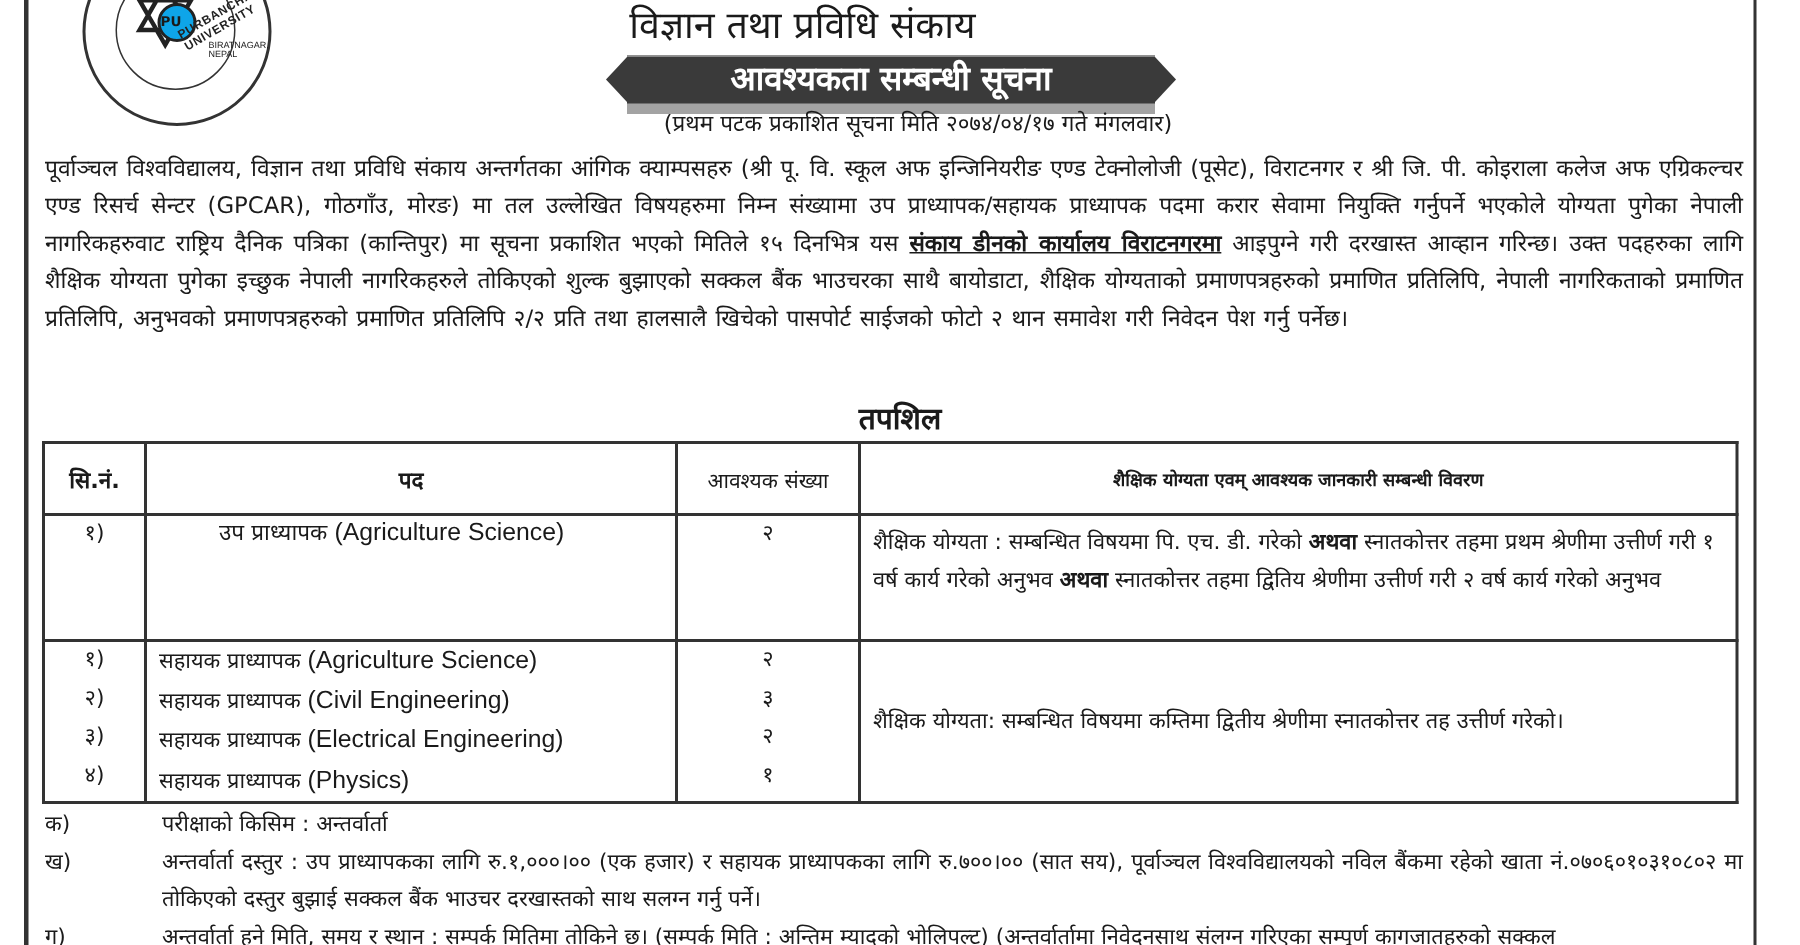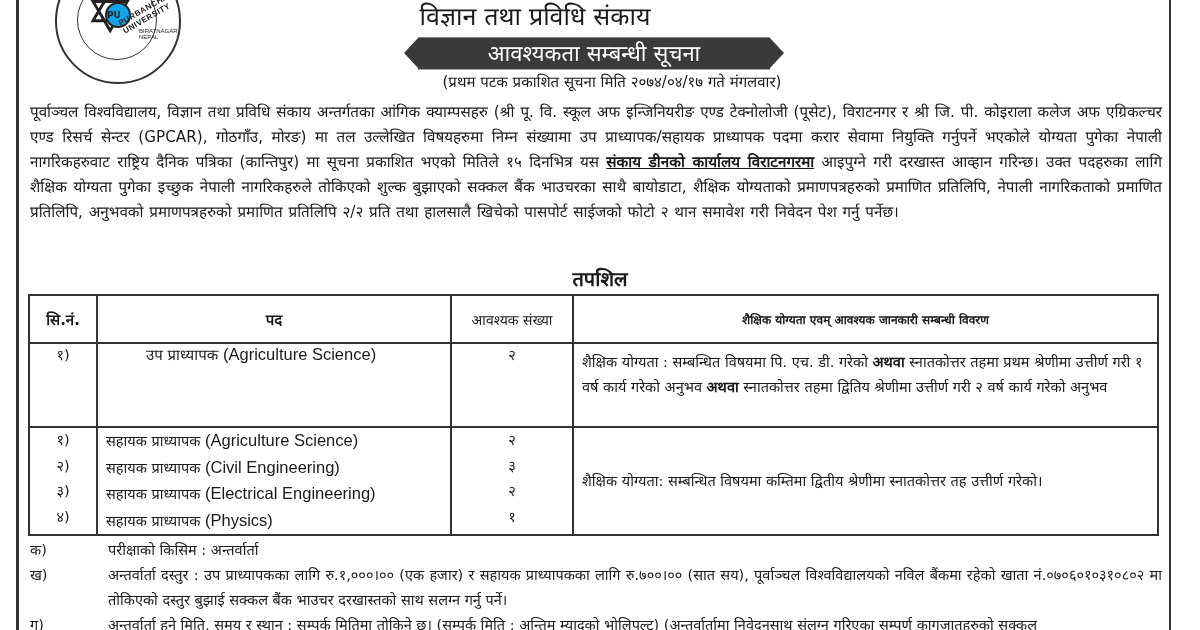--- a/index.html
+++ b/index.html
@@ -11,21 +11,21 @@
   .frame-right { position:absolute; left:1169px; top:0; width:2px; height:630px; background:#333; }
 
   .logo { position:absolute; left:55px; top:-42px; width:122px; height:122px; border:2px solid #333; border-radius:50%; }
   .logo-inner { position:absolute; left:20px; top:20px; width:78px; height:78px; border:1.5px solid #333; border-radius:50%; }
   .logo-star { position:absolute; left:28px; top:22px; font-size:60px; line-height:60px; color:#222; }
   .logo-pu { position:absolute; left:48px; top:42px; width:22px; height:22px; border-radius:50%; background:#0ea5e9; border:2px solid #222; font-size:9px; font-weight:bold; text-align:left; line-height:22px; font-family:"DejaVu Sans", sans-serif; }
   .logo-name { position:absolute; left:60px; top:60px; font-size:8px; font-weight:bold; font-family:"Liberation Sans", sans-serif; transform:rotate(-30deg); transform-origin:left top; color:#222; letter-spacing:0.5px; }
   .logo-city { position:absolute; left:82px; top:68px; font-size:6px; font-family:"Liberation Sans", sans-serif; color:#222; }
 
   .faculty-title { position:absolute; left:0; width:1056px; top:0px; text-align:center; font-size:25px; line-height:34px; color:#1a1a1a; padding-left:14px; box-sizing:border-box; }
-  .banner { position:absolute; left:418px; top:37px; width:352px; height:31px; background:#3a3a3a; color:#fff; text-align:center; font-size:22px; line-height:31px; font-weight:normal; border-top:1px solid #888; border-bottom:1px solid #a3a3a3; }
+  .banner { position:absolute; left:418px; top:37px; width:352px; height:31px; background:#3a3a3a; color:#fff; text-align:center; font-size:22px; line-height:31px; font-weight:bold; border-top:1px solid #888; border-bottom:7px solid #a3a3a3; }
   .banner::before, .banner::after { content:""; position:absolute; top:0; width:0; height:0; border-top:15.5px solid transparent; border-bottom:15.5px solid transparent; }
   .banner::before { left:-14px; border-right:14px solid #3a3a3a; }
   .banner::after { right:-14px; border-left:14px solid #3a3a3a; }
   .published { position:absolute; left:0; width:1200px; top:71px; text-align:center; font-size:15px; line-height:22px; padding-left:24px; box-sizing:border-box; }
 
   .intro { position:absolute; left:30px; top:100px; width:1132px; font-size:15.2px; line-height:25px; text-align:justify; word-spacing:1px; }
   .intro .ul { text-decoration:underline; font-weight:bold; }
 
   .tapasil { position:absolute; left:0; width:1200px; top:265px; text-align:center; font-size:20px; font-weight:bold; line-height:28px; box-sizing:border-box; }
 

